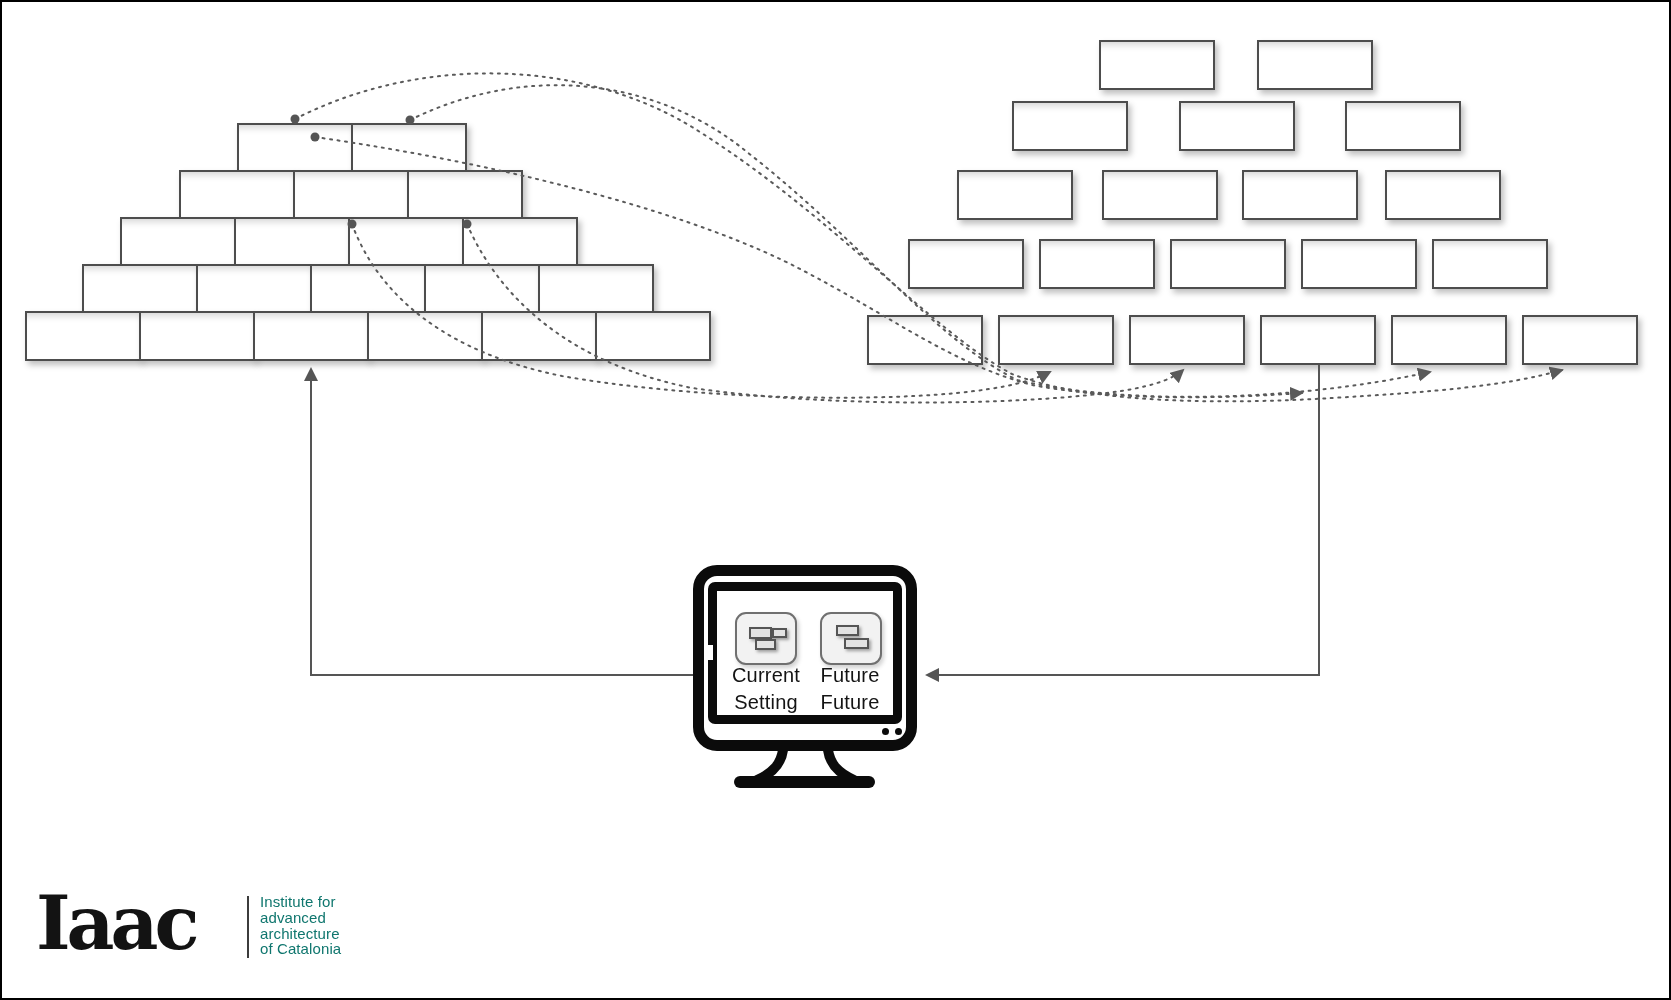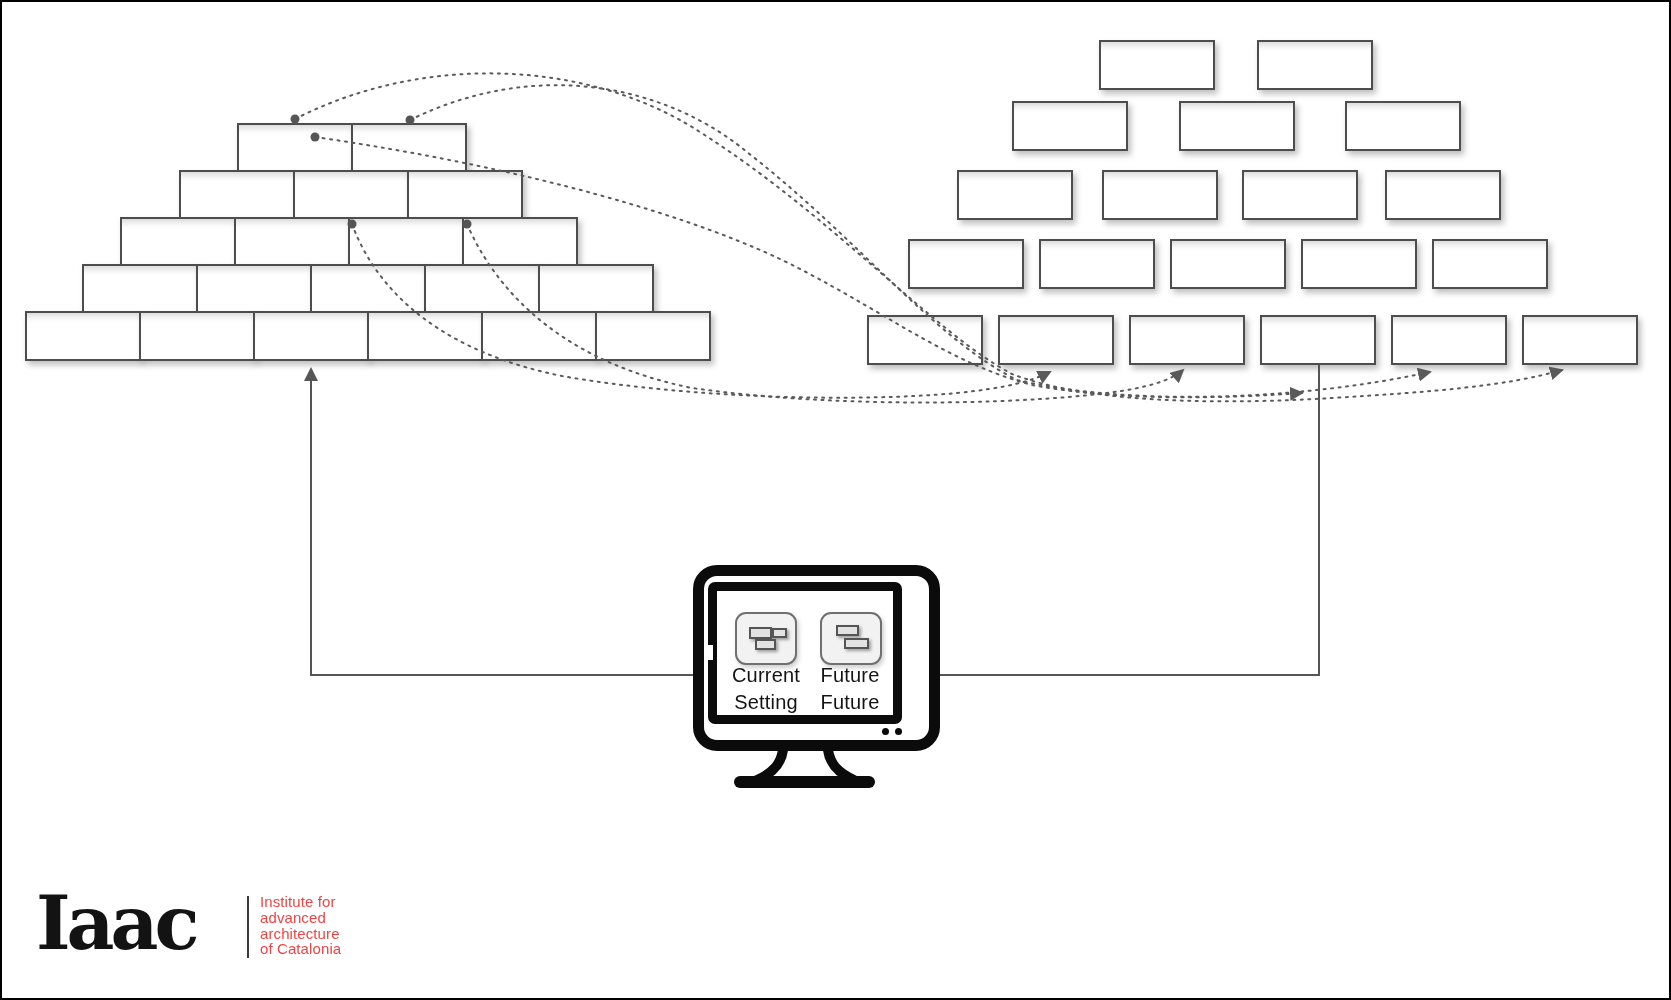--- a/index.html
+++ b/index.html
@@ -10,21 +10,21 @@
   }
   
   .wall{position:absolute;inset:0;z-index:1;}
   .brick{
     position:absolute;background:#fff;border:2.5px solid #4d4d4d;box-sizing:border-box;
     box-shadow:3px 4px 6px rgba(0,0,0,0.25), inset 0 9px 7px -6px rgba(0,0,0,0.16);
   }
   
   #diagram-svg{position:absolute;left:0;top:0;z-index:2;}
   
-  #monitor{position:absolute;left:691px;top:563px;width:247px;height:186px;z-index:3;}
+  #monitor{position:absolute;left:691px;top:563px;width:224px;height:186px;z-index:3;}
   #monitor-body{
     position:absolute;inset:0;border:11px solid #0b0b0b;border-radius:24px;
     background:#fff;box-sizing:border-box;
   }
   #monitor-screen{
     position:absolute;left:15px;top:17px;width:194px;height:142px;
     border:9px solid #0b0b0b;border-radius:7px;background:#fff;box-sizing:border-box;
   }
   #bezel-notch{position:absolute;left:11px;top:80px;width:9px;height:15px;background:#fff;}
   .setting-icon{
@@ -50,21 +50,21 @@
   
   #logo{position:absolute;left:8px;top:0;width:100%;height:100%;z-index:3;pointer-events:none;}
   #logo-wordmark{
     position:absolute;left:26px;top:884px;
     font-family:"DejaVu Serif",serif;font-weight:bold;font-size:74px;line-height:74px;
     letter-spacing:-4px;color:#131313;
   }
   #logo-divider{position:absolute;left:237px;top:894px;width:2px;height:62px;background:#3c3c3c;}
   #logo-tagline{
     position:absolute;left:250px;top:892px;font-size:15px;line-height:15.8px;
-    color:#ef4444;white-space:pre-line;letter-spacing:0.1px;
+    color:#0f766e;white-space:pre-line;letter-spacing:0.1px;
   }
 </style>
 </head>
 <body>
 
 <div id="canvas">
 
   <div class="wall" id="wall-current">
       <div class="brick" style="left: 235px; top: 121px; width: 116px; height: 50px;"></div>
       <div class="brick" style="left: 349px; top: 121px; width: 116px; height: 50px;"></div>

